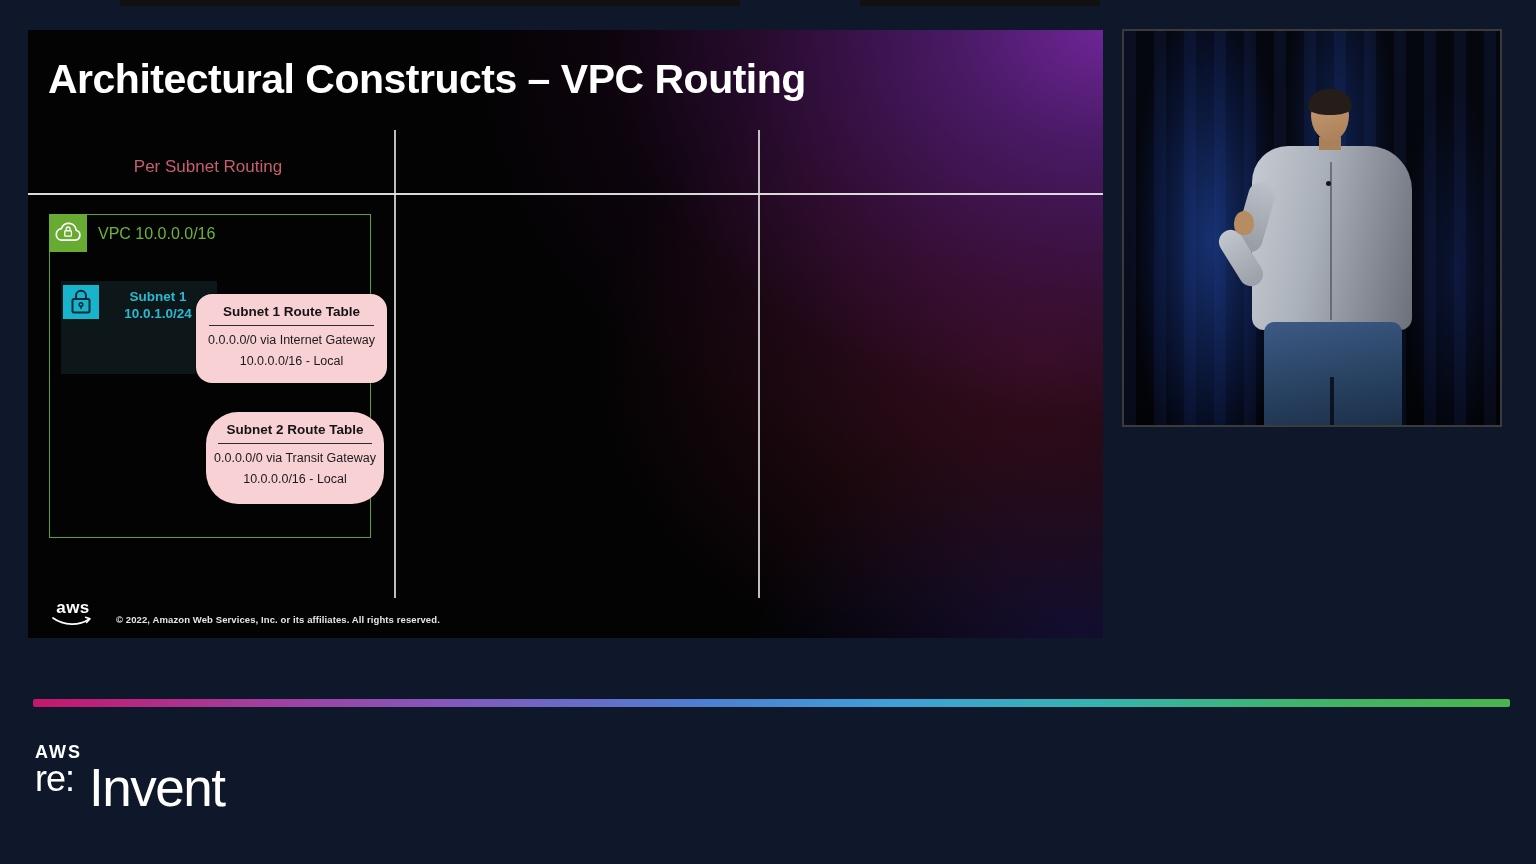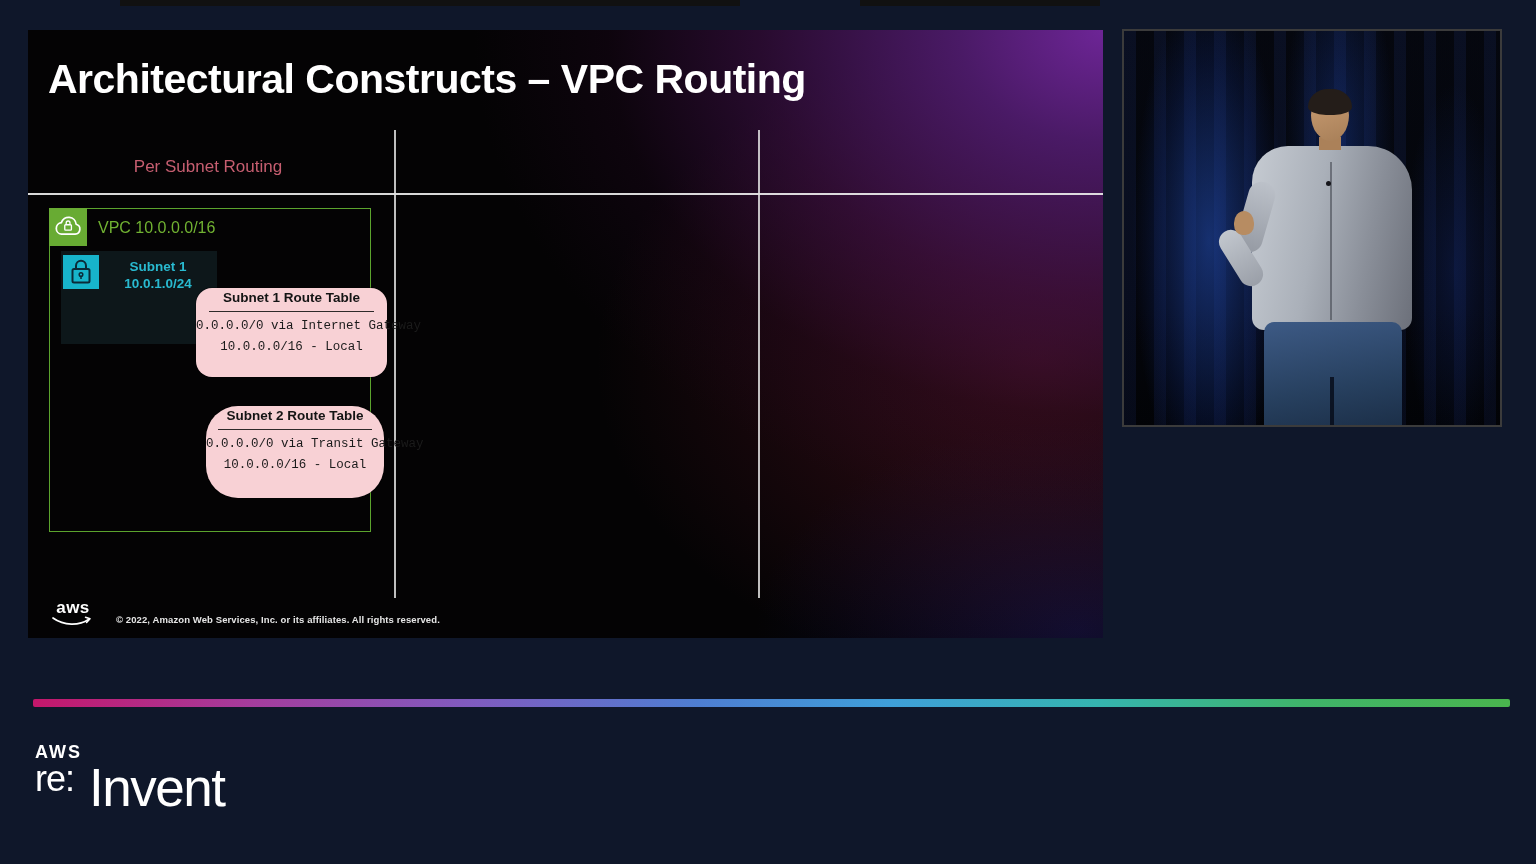--- a/index.html
+++ b/index.html
@@ -21,40 +21,40 @@
       color:#fff; letter-spacing:-0.5px; }
   #col-label { position:absolute; left:30px; top:127px; width:300px; text-align:center;
       font-size:17px; color:#c65e70; font-weight:500; }
   .hline { position:absolute; left:0; top:163px; width:1075px; height:1.5px;
       background:rgba(235,235,235,0.92); }
   .vline { position:absolute; top:100px; height:468px; width:1.5px;
       background:rgba(225,225,225,0.85); }
   .vline.v1 { left:366px; } .vline.v2 { left:730px; }
 
   
-  #vpc-box { position:absolute; left:21px; top:178px; width:322px; height:324px;
+  #vpc-box { position:absolute; left:21px; top:184px; width:322px; height:324px;
       border:1.5px solid #5ba32d; }
   #vpc-icon { position:absolute; left:-1.5px; top:-1.5px; width:38px; height:38px;
       background:#68ab33; }
   #vpc-label { position:absolute; left:48px; top:0; height:38px; line-height:38px;
       font-size:16px; font-weight:500; color:#71b232; white-space:nowrap; }
-  .subnet { position:absolute; width:156px; height:93px; background:#0d171a; }
+  .subnet { position:absolute; width:156px; height:93px; background:#0d171a;margin-top:24px; }
   .subnet.s1 { left:11px; top:42px; }
   .subnet.s2 { left:13px; top:190px; }
   .subnet-icon { position:absolute; left:2px; top:4px; width:36px; height:34px;
       background:#17b4cb; }
   .subnet-text { position:absolute; left:40px; right:2px; top:7px; text-align:center;
       color:#29bad0; font-weight:700; font-size:13.5px; line-height:17px; }
   .route-table { position:absolute; background:#f8d1d5; border-radius:16px;
       text-align:center; box-shadow:0 0 0 1px rgba(0,0,0,0.25); }
   .route-table.rt1 { left:146px; top:79px; width:191px; height:89px; }
   .route-table.rt2 { left:156px; top:197px; width:178px; height:92px;border-radius:32px; }
-  .rt-title { font-size:13.5px; font-weight:700; color:#141414; padding:2px 4px 6px; }
+  .rt-title { font-size:13.5px; font-weight:700; color:#141414; padding:10px 4px 6px; }
   .rt-divider { width:86%; margin:0 auto; border-top:1px solid #2e2a2a; }
-  .rt-route { font-size:12.5px; color:#1b1b1b; margin-top:7px; white-space:nowrap;font-family:Liberation Mono, monospace; }
+  .rt-route { font-size:12.5px; color:#1b1b1b; margin-top:7px; white-space:nowrap; }
 
   
   #aws-mini { position:absolute; left:23px; top:570px; width:44px; text-align:center; }
   #aws-mini .aws-word { font-size:17px; font-weight:700; color:#fff; letter-spacing:0.5px;
       line-height:16px; font-family:"Liberation Sans", sans-serif; }
   #copyright { position:absolute; left:88px; top:584px; font-size:9.5px; font-weight:700;
       color:#e6e6e6; letter-spacing:0.1px; }
 
   
   #video { position:absolute; left:1122px; top:29px; width:380px; height:398px;

